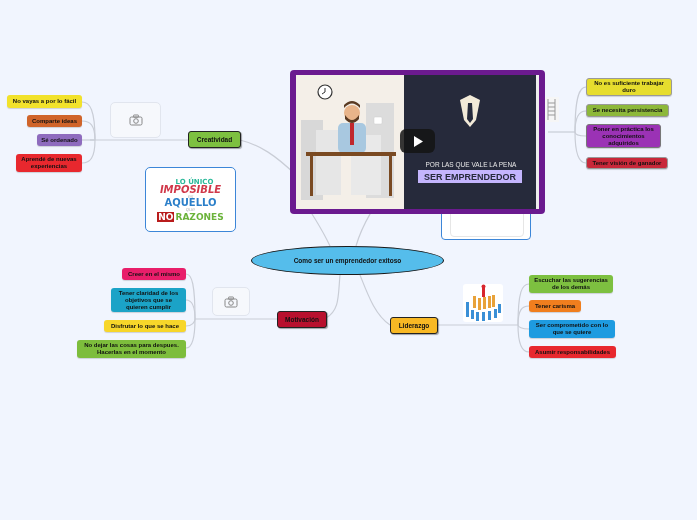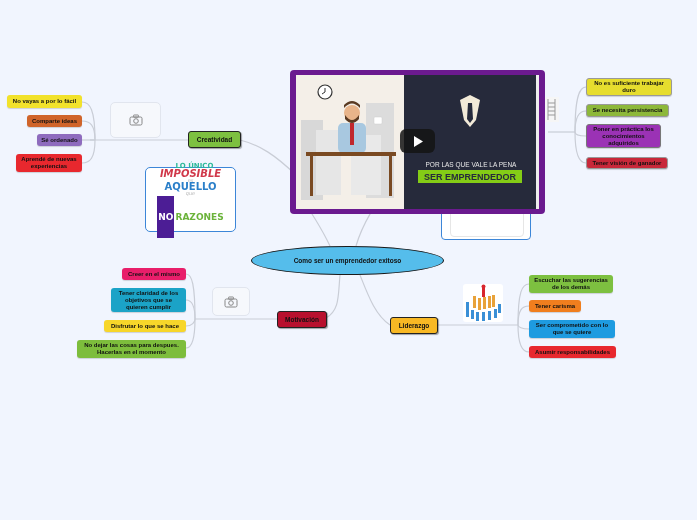--- a/index.html
+++ b/index.html
@@ -10,29 +10,29 @@
   .main{border:1.5px solid #222;border-radius:3px;font-size:6.5px;box-shadow:1px 1px 1px rgba(0,0,0,.35);}
   .leaf{box-shadow:0 1px 1px rgba(0,0,0,.15);}
   .central{position:absolute;left:251px;top:246px;width:193px;height:29px;border-radius:50%;background:#55BDEB;border:1.5px solid #1a1a1a;display:flex;align-items:center;justify-content:center;font-weight:bold;font-size:6.5px;color:#111;box-sizing:border-box;}
   .img-placeholder{position:absolute;background:#F6F8FC;border:1px solid #E1E5EE;border-radius:5px;display:flex;align-items:center;justify-content:center;box-sizing:border-box;}
   .quote-card{position:absolute;left:145px;top:167px;width:91px;height:65px;background:#fff;border:1px solid #3C86D8;border-radius:5px;box-sizing:border-box;display:flex;flex-direction:column;align-items:center;justify-content:center;font-family:"DejaVu Sans",sans-serif;font-weight:bold;}
   .q1{color:#2CB99A;font-size:7px;line-height:8px;padding-left:8px;}
   .q2{color:#D0384A;font-size:10px;line-height:8px;font-style:italic;}
   .q3{color:#B9B9B9;font-size:5px;line-height:5px;font-weight:normal;font-style:italic;}
   .q4{color:#2B7FC9;font-size:10px;line-height:8px;}
   .q6{color:#6BB33A;font-size:9px;line-height:10px;display:flex;align-items:center;}
-  .q6 .no{background:#4c1d95;color:#fff;padding:16px 1px;margin-right:1px;}
+  .q6 .no{background:#b91c1c;color:#fff;padding:0 1px;margin-right:1px;}
   .video{position:absolute;left:290px;top:70px;width:255px;height:144px;background:#6B1A8F;border-radius:4px;box-sizing:border-box;}
   .video .left{position:absolute;left:6px;top:5px;width:108px;height:134px;background:#F4EFE8;}
   .video .right{position:absolute;left:114px;top:5px;width:132px;height:134px;background:#262A3B;}
   .video .edge{position:absolute;left:246px;top:5px;width:3px;height:134px;background:#EDEDED;}
   .play{position:absolute;left:400px;top:129px;width:35px;height:24px;background:rgba(20,20,20,.85);border-radius:6px;display:flex;align-items:center;justify-content:center;}
   .v-title1{position:absolute;left:405px;top:149px;width:132px;text-align:center;color:#fff;font-weight:bold;font-size:10px;font-family:"Liberation Sans",sans-serif;letter-spacing:.2px;}
   .v-title2{position:absolute;left:405px;top:161px;width:132px;text-align:center;color:#E8E8E8;font-size:6.5px;}
-  .v-title3{position:absolute;left:418px;top:170px;width:104px;height:13px;background:#84cc16;color:#262A3B;font-weight:bold;font-size:9px;display:flex;align-items:center;justify-content:center;}
+  .v-title3{position:absolute;left:418px;top:170px;width:104px;height:13px;background:#c4b5fd;color:#262A3B;font-weight:bold;font-size:9px;display:flex;align-items:center;justify-content:center;}
   .blank-card{position:absolute;left:441px;top:200px;width:90px;height:40px;background:#fff;border:1px solid #3C86D8;border-radius:4px;box-sizing:border-box;}
   .blank-card .inner{position:absolute;left:8px;top:4px;width:72px;height:30px;border:1px solid #E6E6E6;border-radius:4px;}
   .lead-img{position:absolute;left:463px;top:284px;width:40px;height:38px;background:#fff;border-radius:3px;}
   .ladder-img{position:absolute;left:545px;top:97px;width:14px;height:25px;}
 </style>
 </head>
 <body>
 
 <div class="canvas">
 

